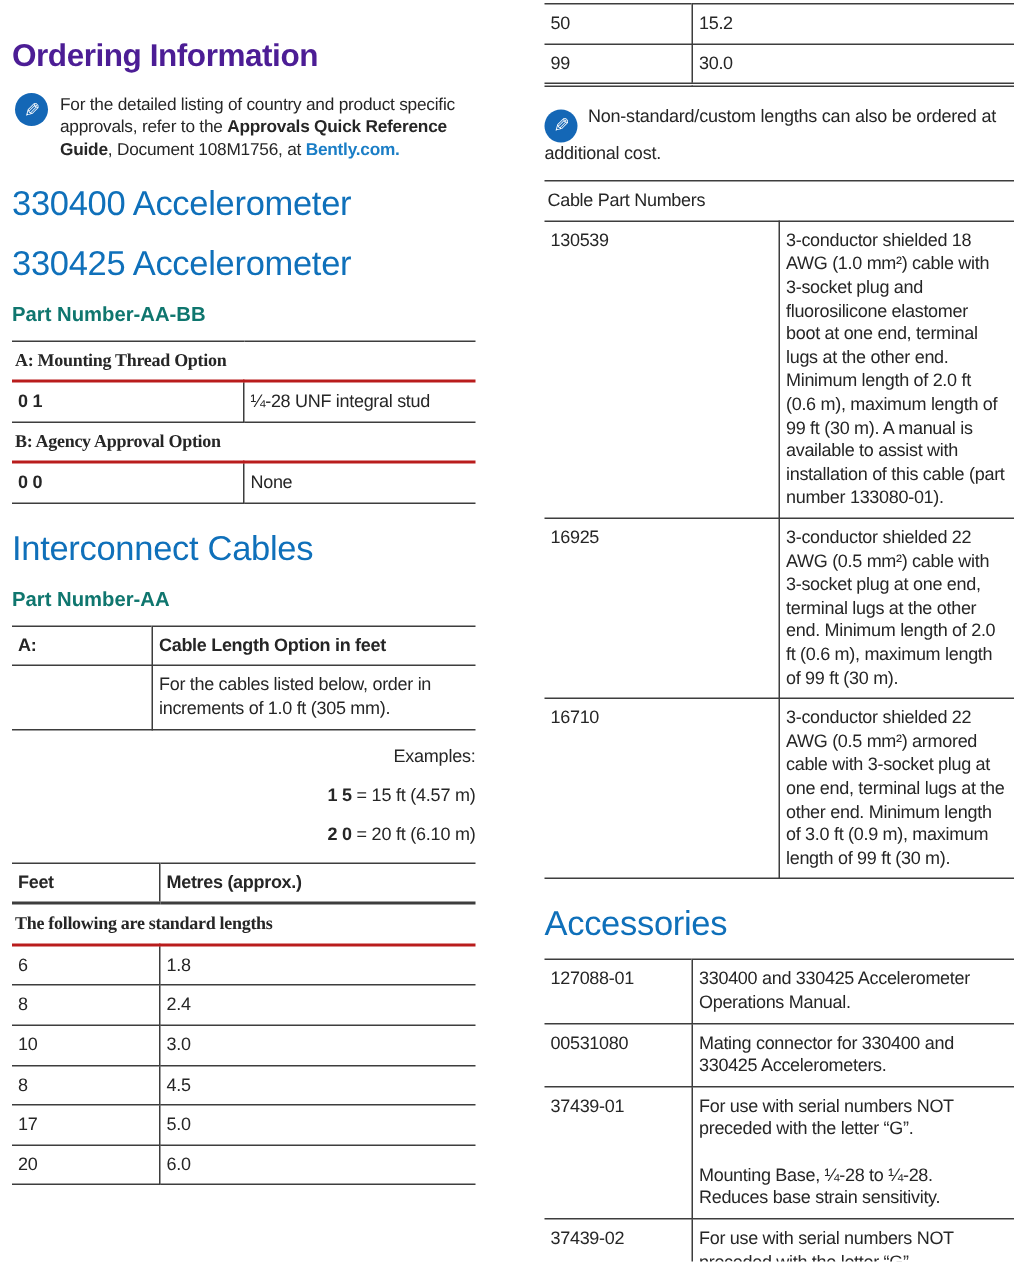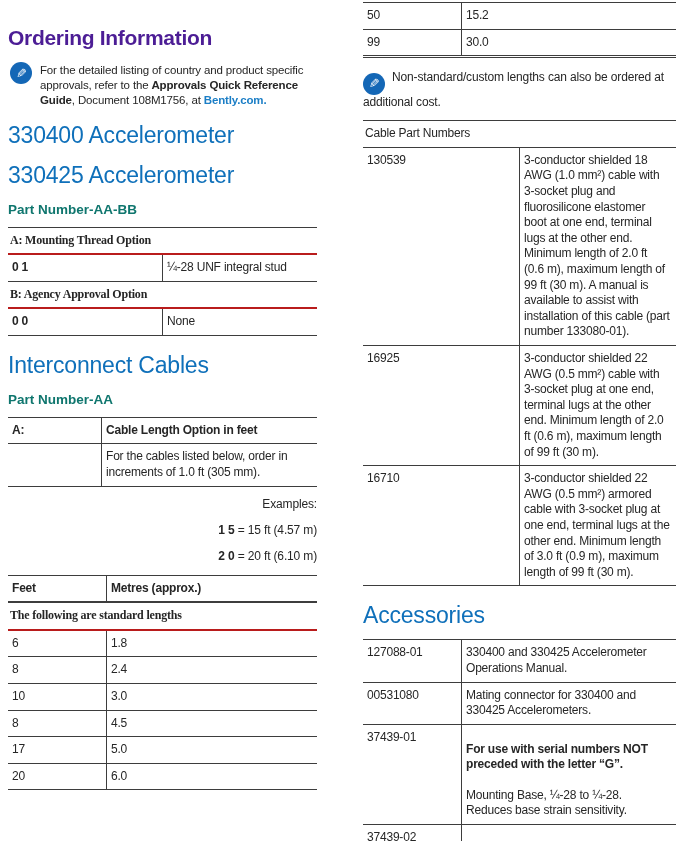--- a/index.html
+++ b/index.html
@@ -77,21 +77,21 @@
   table.tbl td.plainhdr { padding-left: 2px; border-bottom: 1px solid #3d3d3d; }
   table.tbl td.hdr { font-weight: bold; border-bottom: 2px solid #3d3d3d; }
   td.bold { font-weight: bold; }
   table.dbl-bottom { border-bottom: 3px double #3d3d3d; }
   .sl td { padding-top: 4px; padding-bottom: 4px; }
 
   .examples { font-size: 12px; letter-spacing: -0.15px; margin: 10px 0 12px 0; text-align: right; }
   .examples .label { margin: 0 0 10px 0; }
   .ex-line { margin: 12px 0 2px 20px; }
 
-  .acc-bold { font-weight: bold; margin: 12px 0 15px 0; }
+  .acc-bold { font-weight: normal; margin: 0 0 15px 0; }
   .acc-desc { margin: 0; }
 </style>
 </head>
 <body>
 
 <div class="page">
 
   <div class="col-left">
 
     <h1 class="blue">Ordering Information</h1>

